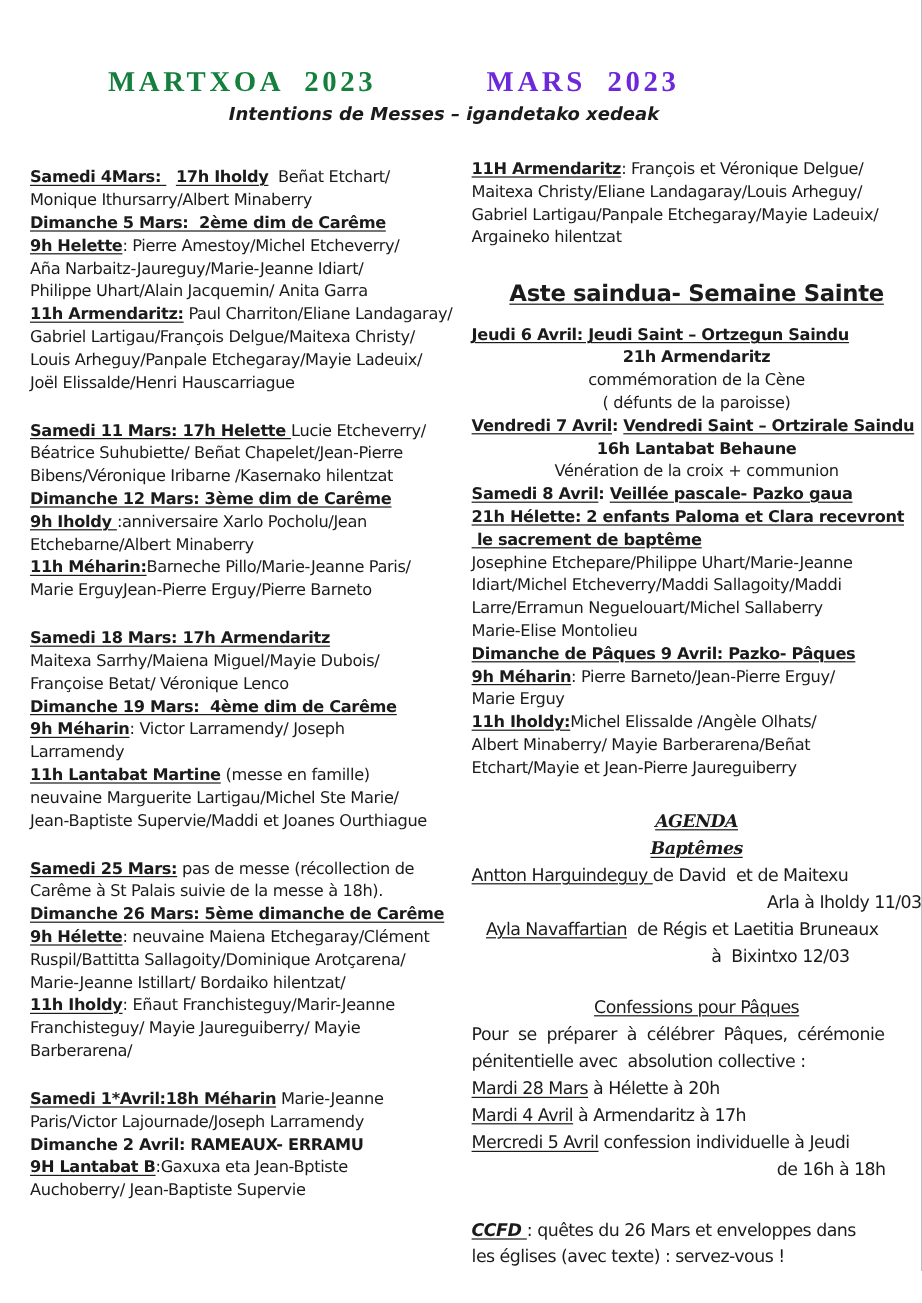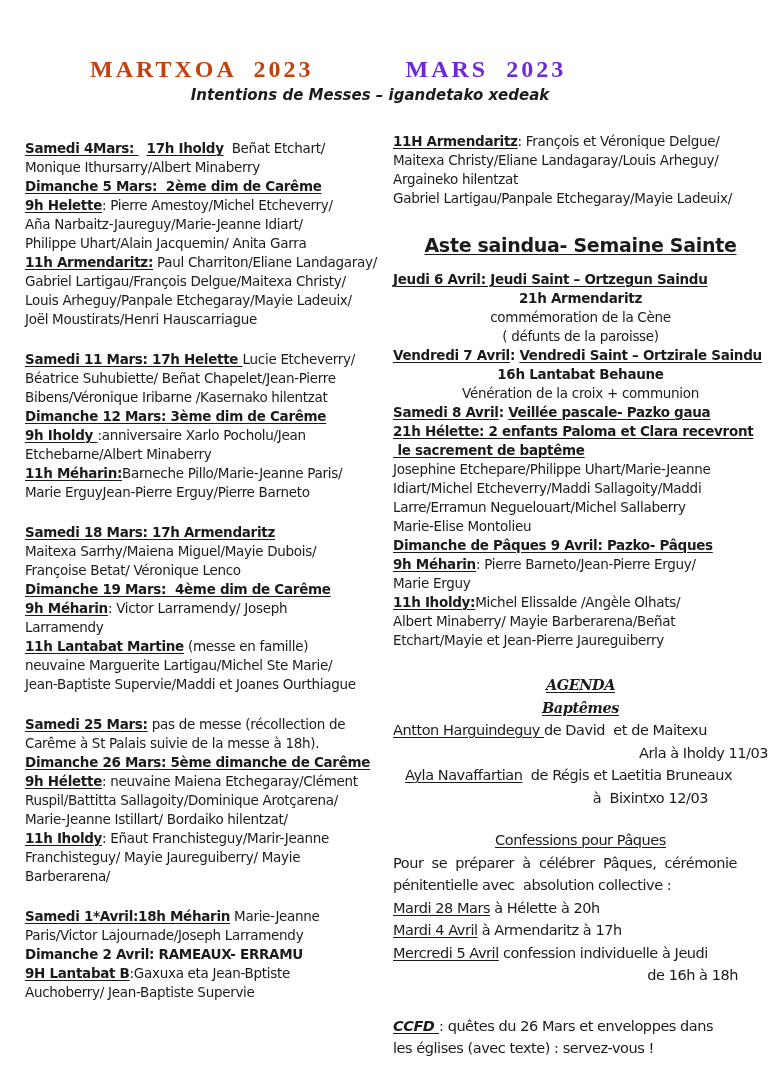--- a/index.html
+++ b/index.html
@@ -49,38 +49,38 @@
   .script{font-family:"DejaVu Serif",serif;font-size:16px;line-height:23px;letter-spacing:0.5px;}
   .script-lg{font-family:"DejaVu Serif",serif;font-size:19px;line-height:26px;letter-spacing:0.5px;}
   .block.big .line{font-size:14.5px;line-height:22.5px;letter-spacing:-0.45px;}
 </style>
 </head>
 <body>
 
 <div class="page">
   <div class="header">
     <div class="titles">
-      <span class="title t1" style="color: #c2410c;">MARTXOA  2023</span>
+      <span class="title t1" style="color: #15803d;">MARTXOA  2023</span>
       <span class="title t2" style="color: #6d28d9;">MARS  2023</span>
     </div>
     <div class="subtitle">Intentions de Messes – igandetako xedeak</div>
   </div>
   <div class="columns">
     <div class="col" id="left-col">
         <div class="block">
           <div class="line"><span class="b u">Samedi 4Mars: </span><span>  </span><span class="b u">17h Iholdy</span><span>  Beñat Etchart/</span></div>
           <div class="line"><span>Monique Ithursarry/Albert Minaberry</span></div>
           <div class="line"><span class="b u">Dimanche 5 Mars:  2ème dim de Carême</span></div>
           <div class="line"><span class="b u">9h Helette</span><span>: Pierre Amestoy/Michel Etcheverry/</span></div>
           <div class="line"><span>Aña Narbaitz-Jaureguy/Marie-Jeanne Idiart/</span></div>
           <div class="line"><span>Philippe Uhart/Alain Jacquemin/ Anita Garra</span></div>
           <div class="line"><span class="b u">11h Armendaritz:</span><span> Paul Charriton/Eliane Landagaray/</span></div>
           <div class="line"><span>Gabriel Lartigau/François Delgue/Maitexa Christy/</span></div>
           <div class="line"><span>Louis Arheguy/Panpale Etchegaray/Mayie Ladeuix/</span></div>
-          <div class="line"><span>Joël Moustirats/Henri Hauscarriague</span></div>
+          <div class="line"><span>Joël Elissalde/Henri Hauscarriague</span></div>
         </div>
         <div class="block">
           <div class="line"><span class="b u">Samedi 11 Mars: 17h Helette </span><span>Lucie Etcheverry/</span></div>
           <div class="line"><span>Béatrice Suhubiette/ Beñat Chapelet/Jean-Pierre</span></div>
           <div class="line"><span>Bibens/Véronique Iribarne /Kasernako hilentzat</span></div>
           <div class="line"><span class="b u">Dimanche 12 Mars: 3ème dim de Carême</span></div>
           <div class="line"><span class="b u">9h Iholdy </span><span>:anniversaire Xarlo Pocholu/Jean</span></div>
           <div class="line"><span>Etchebarne/Albert Minaberry</span></div>
           <div class="line"><span class="b u">11h Méharin:</span><span>Barneche Pillo/Marie-Jeanne Paris/</span></div>
           <div class="line"><span>Marie ErguyJean-Pierre Erguy/Pierre Barneto</span></div>
@@ -112,22 +112,22 @@
           <div class="line"><span>Paris/Victor Lajournade/Joseph Larramendy</span></div>
           <div class="line"><span class="b">Dimanche 2 Avril: RAMEAUX- ERRAMU</span></div>
           <div class="line"><span class="b u">9H Lantabat B</span><span>:Gaxuxa eta Jean-Bptiste</span></div>
           <div class="line"><span>Auchoberry/ Jean-Baptiste Supervie</span></div>
         </div>
       </div>
     <div class="col" id="right-col">
         <div class="block">
           <div class="line"><span class="b u">11H Armendaritz</span><span>: François et Véronique Delgue/</span></div>
           <div class="line"><span>Maitexa Christy/Eliane Landagaray/Louis Arheguy/</span></div>
+          <div class="line"><span>Gabriel Lartigau/Panpale Etchegaray/Mayie Ladeuix/</span></div>
           <div class="line"><span>Argaineko hilentzat</span></div>
-          <div class="line"><span>Gabriel Lartigau/Panpale Etchegaray/Mayie Ladeuix/</span></div>
         </div>
         <div class="block">
           <div class="line center lg"><span class="b u">Aste saindua- Semaine Sainte</span></div>
         </div>
         <div class="block">
           <div class="line"><span class="b u">Jeudi 6 Avril: Jeudi Saint – Ortzegun Saindu</span></div>
           <div class="line center"><span class="b">21h Armendaritz</span></div>
           <div class="line center"><span>commémoration de la Cène</span></div>
           <div class="line center"><span>( défunts de la paroisse)</span></div>
           <div class="line"><span class="b u">Vendredi 7 Avril</span><span class="b">: </span><span class="b u">Vendredi Saint – Ortzirale Saindu</span></div>

